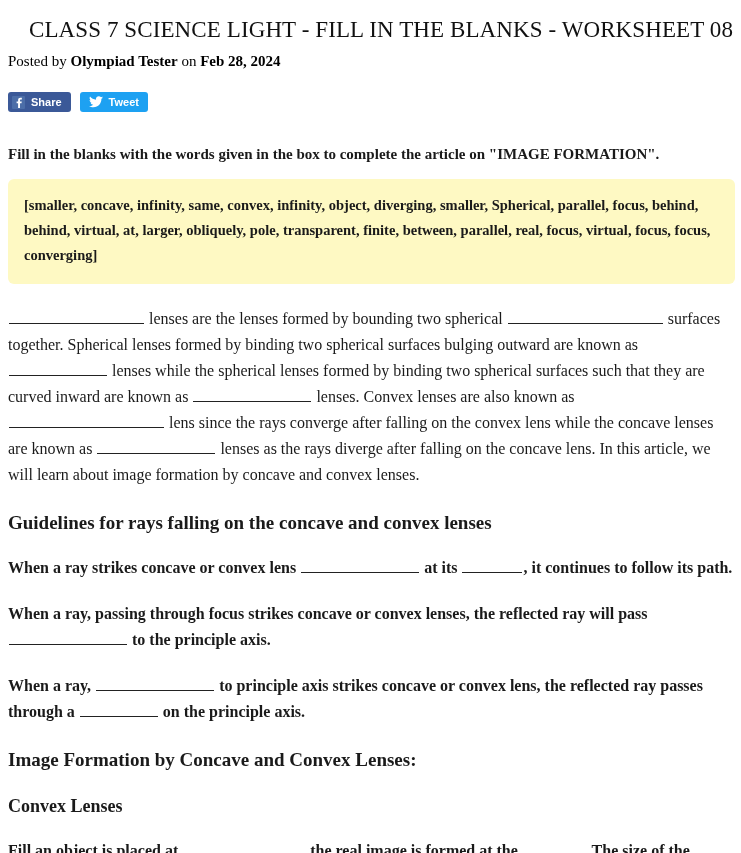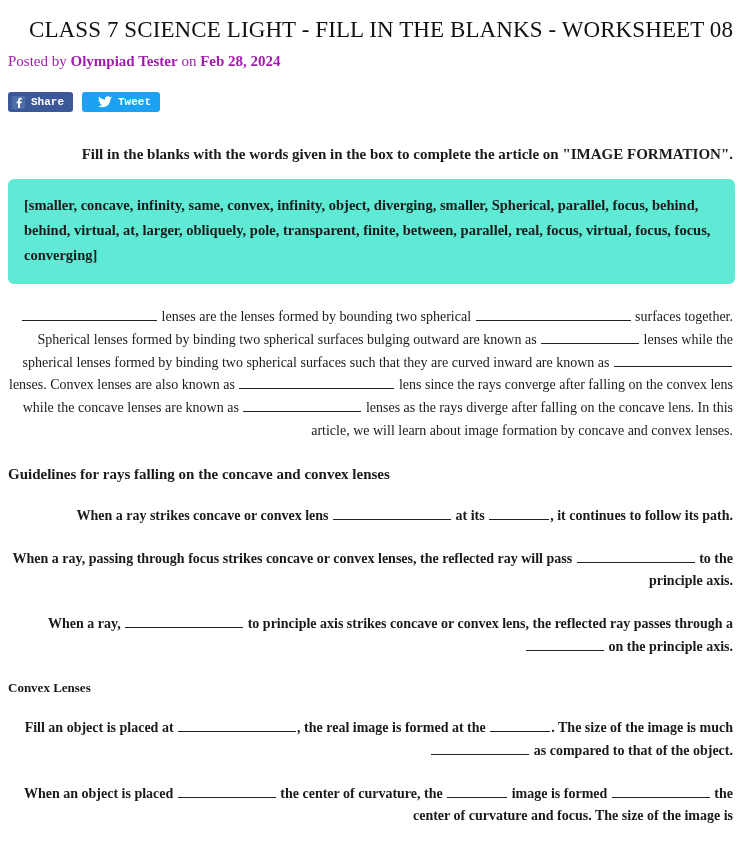--- a/index.html
+++ b/index.html
@@ -26,47 +26,47 @@
     letter-spacing: 0.1px;
     color: #111111;
     margin: 17px 0 0 0;
     line-height: 1.15;
     white-space: nowrap;
     text-align: right;
   }
   .byline {
     font-size: 15px;
     margin: 9px 0 0 0;
-    color: #a21caf;
+    color: #000000;
     line-height: 1.2;
   }
   .byline b { font-weight: bold; }
 
   .social-row {
     margin: 22px 0 0 0;
     display: flex;
     align-items: center;
     gap: 9px;
   }
   .share-btn {
     display: inline-flex;
     align-items: center;
     height: 20px;
     padding: 0 9px 0 4px;
     border-radius: 3px;
-    font-family: Liberation Mono, monospace;
+    font-family: Liberation Sans, sans-serif;
     font-size: 11px;
     font-weight: bold;
     color: #ffffff;
     cursor: pointer;
     user-select: none;
     box-sizing: border-box;
   }
   .fb-btn { background: #3b5998; }
-  .tw-btn { background: #1da1f2; padding-left: 16px; }
+  .tw-btn { background: #1da1f2; padding-left: 9px; }
   .fb-glyph {
     width: 13px;
     height: 13px;
     background: #4c6ea8;
     border-radius: 1px;
     display: inline-flex;
     align-items: center;
     justify-content: center;
     margin-right: 6px;
     flex: none;
@@ -81,52 +81,51 @@
     margin-right: 6px;
     flex: none;
   }
   .btn-label { line-height: 1; white-space: nowrap; }
 
   .instruction {
     font-size: 15px;
     font-weight: bold;
     margin: 33px 0 0 0;
     line-height: 1.25;
-    text-align: right;
   }
 
   .wordbox {
     margin: 15px 0 0 0;
-    background: #5eead4;
+    background: #fef9c3;
     border-radius: 6px;
     padding: 14px 16px 16px 16px;
     box-sizing: border-box;
     width: 727px;
     font-size: 14.5px;
     font-weight: bold;
     line-height: 1.73;
     color: #1a1a1a;
   }
 
   .body-p {
-    font-size: 14px;
+    font-size: 16px;
     line-height: 1.62;
     margin: 22px 0 0 0;
-    text-align: right;
+    text-align: left;
   }
   .body-p.tight { margin-top: 20px; font-weight: bold; }
 
   .sec-head {
-    font-size: 15px;
+    font-size: 19px;
     font-weight: bold;
     margin: 23px 0 0 0;
     line-height: 1.3;
   }
   .sub-head {
-    font-size: 13px;
+    font-size: 18px;
     font-weight: bold;
     margin: 22px 0 0 0;
     line-height: 1.3;
   }
 
   .blank {
     display: inline-block;
     border-bottom: 1px solid #222222;
     vertical-align: baseline;
     height: 0.95em;
@@ -190,20 +189,21 @@
   </p>
 
   <p class="body-p tight">
     <span>When a ray, passing through focus strikes concave or convex lenses, the reflected ray will pass </span><span class="blank b-xl"></span><span> to the principle axis.</span>
   </p>
 
   <p class="body-p tight">
     <span>When a ray, </span><span class="blank b-xl"></span><span> to principle axis strikes concave or convex lens, the reflected ray passes through a </span><span class="blank b-m"></span><span> on the principle axis.</span>
   </p>
 
+  <p class="sec-head">Image Formation by Concave and Convex Lenses:</p>
 
   <p class="sub-head">Convex Lenses</p>
 
   <p class="body-p tight">
     <span>Fill an object is placed at </span><span class="blank b-xl"></span><span>, the real image is formed at the </span><span class="blank b-s"></span><span>. The size of the image is much </span><span class="blank b-l"></span><span> as compared to that of the object.</span>
   </p>
 
   <p class="body-p tight">
     <span>When an object is placed </span><span class="blank b-l"></span><span> the center of curvature, the </span><span class="blank b-s"></span><span> image is formed </span><span class="blank b-l"></span><span> the center of curvature and focus. The size of the image is </span>
   </p>

